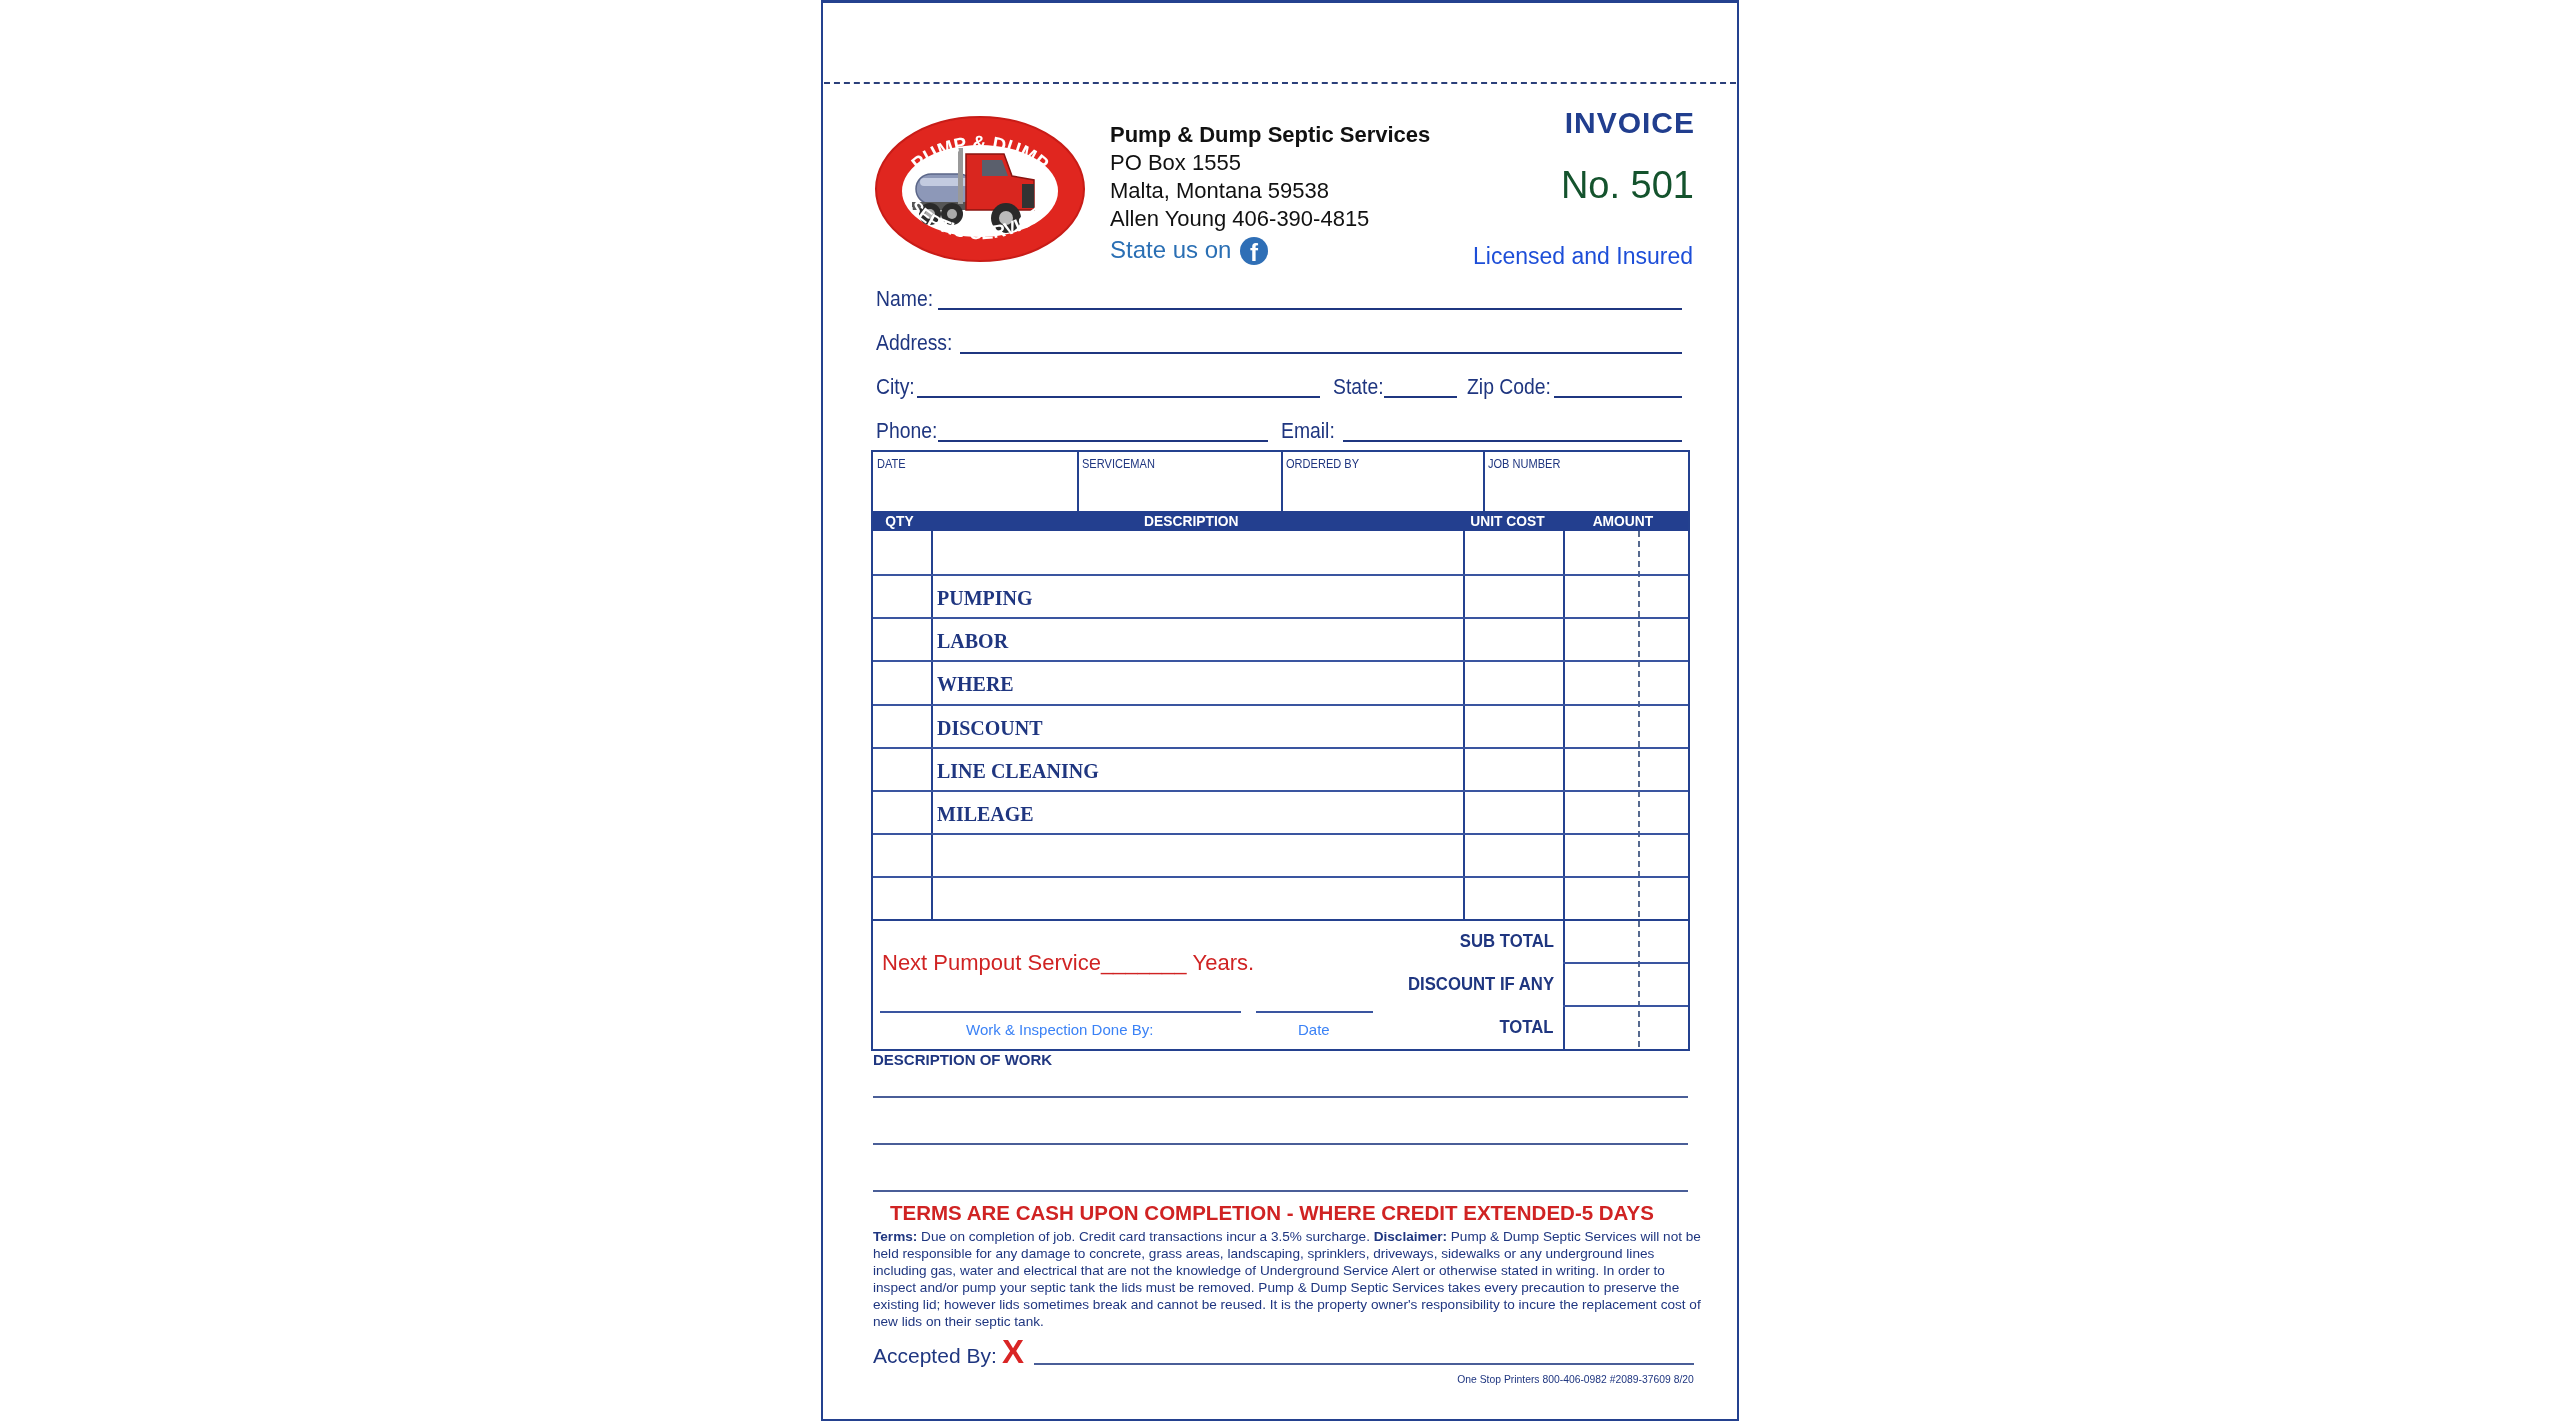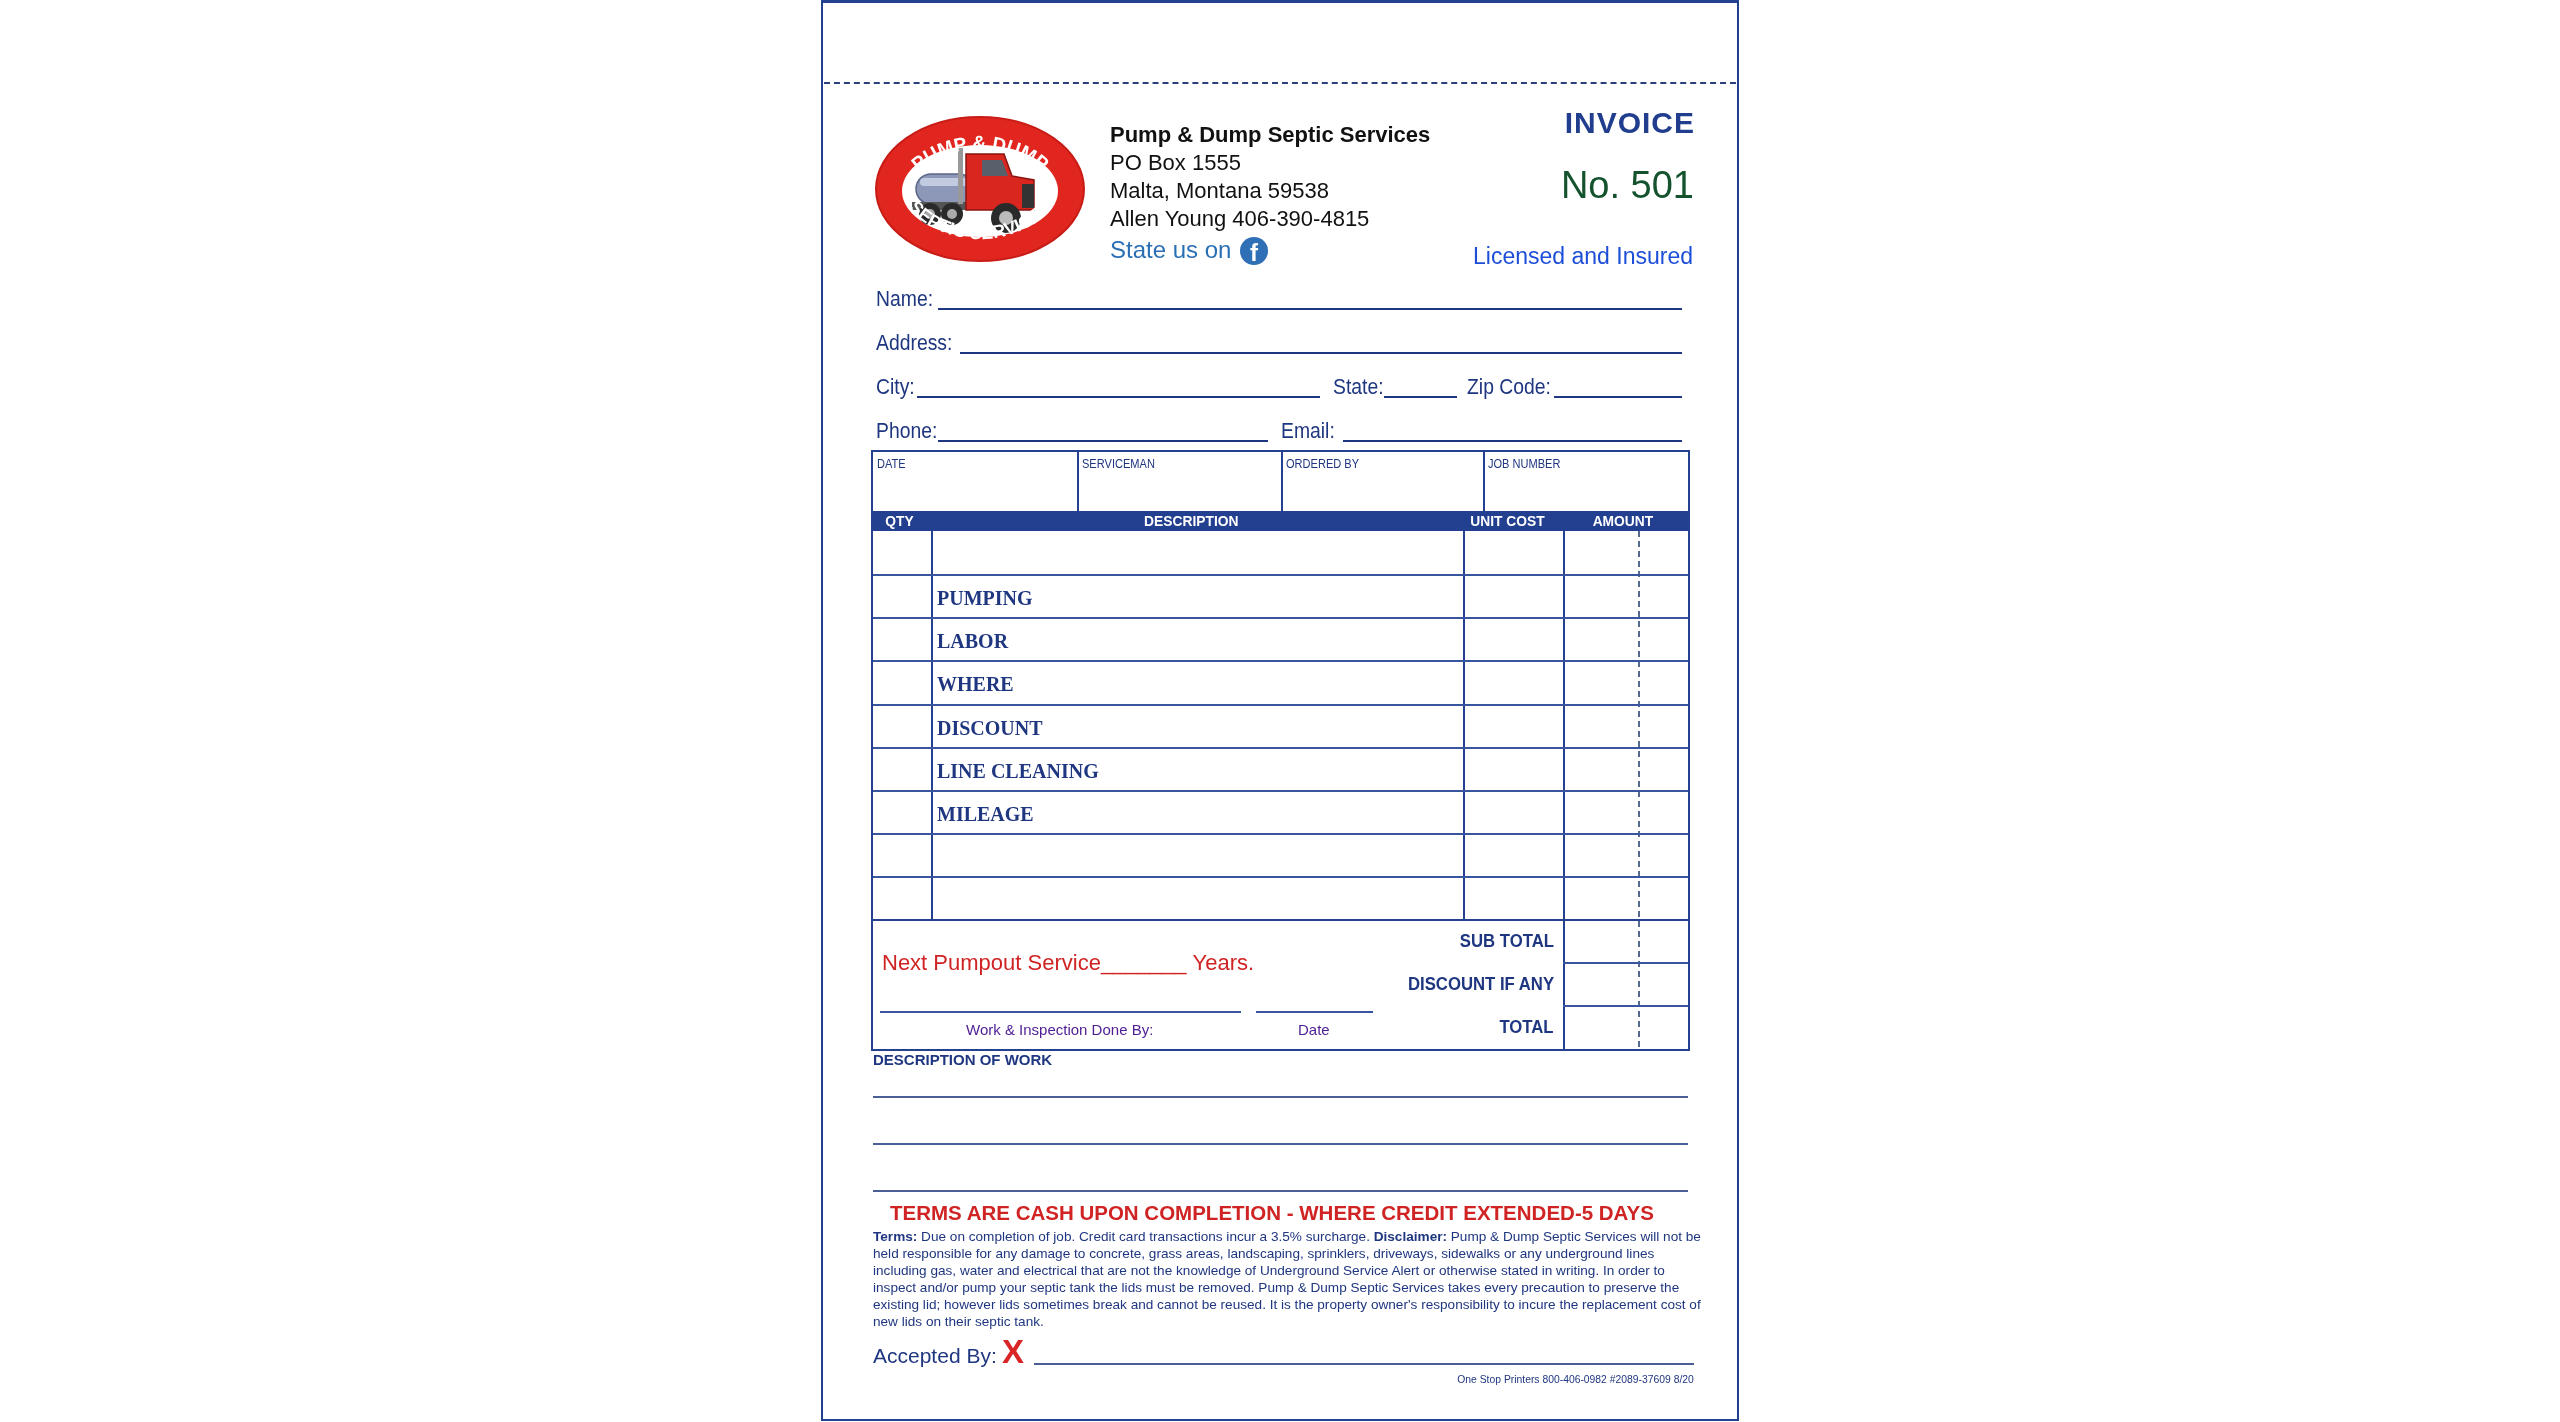--- a/index.html
+++ b/index.html
@@ -22,21 +22,21 @@
   .tbl-outer { left:871px; top:450px; width:815px; height:597px; border:2px solid #24418f; }
   .vline { width:0; border-left:2px solid #24418f; }
   .hline { height:0; border-top:2px solid #3a55a0; }
   .info-lbl { font-size:13px; color:#1f3680; transform:scaleX(0.85); transform-origin:left top; white-space:nowrap; }
   .hdr-bar { left:873px; top:511px; width:815px; height:20px; background:#233f8f; }
   .hdr-txt { top:512px; font-size:15px; font-weight:bold; color:#fff; white-space:nowrap; transform:scaleX(0.92); transform-origin:center top; }
   .item { left:937px; font-size:20px; font-weight:bold; color:#1f3680; white-space:nowrap;font-family:Liberation Serif, serif; }
   .dash { left:1638px; width:0; border-left:2px dashed #56698f; }
   .tot-lbl { font-size:19px; font-weight:bold; color:#1f3680; white-space:nowrap; transform:scaleX(0.88); transform-origin:right top; text-align:right; }
   .red { color:#d02323; }
-  .small-lbl { font-size:15px; color:#4c1d95; white-space:nowrap; }
+  .small-lbl { font-size:15px; color:#3b82f6; white-space:nowrap; }
   .dow { left:873px; top:1051px; font-size:15px; font-weight:bold; color:#1f3680; white-space:nowrap; }
   .dow-line { left:873px; width:815px; height:0; border-top:2px solid #4a5e98; }
   .terms-h { left:890px; top:1201px; font-size:20.5px; font-weight:bold; color:#d02323; white-space:nowrap; }
   .terms-body { left:873px; top:1228px; width:830px; font-size:13.6px; line-height:17px; color:#1f3680; }
   .terms-body b { font-weight:bold; }
   .accepted { left:873px; top:1344px; font-size:21px; color:#1f3680; white-space:nowrap; }
   .xmark { left:1002px; top:1333px; font-size:33px; font-weight:bold; color:#d92525; }
   .acc-line { left:1034px; top:1363px; width:660px; height:0; border-top:2px solid #4a5e98; }
   .printer { right:866px; top:1373px; font-size:11.5px; color:#1f3680; white-space:nowrap; transform:scaleX(0.9); transform-origin:right top; }
 </style>

